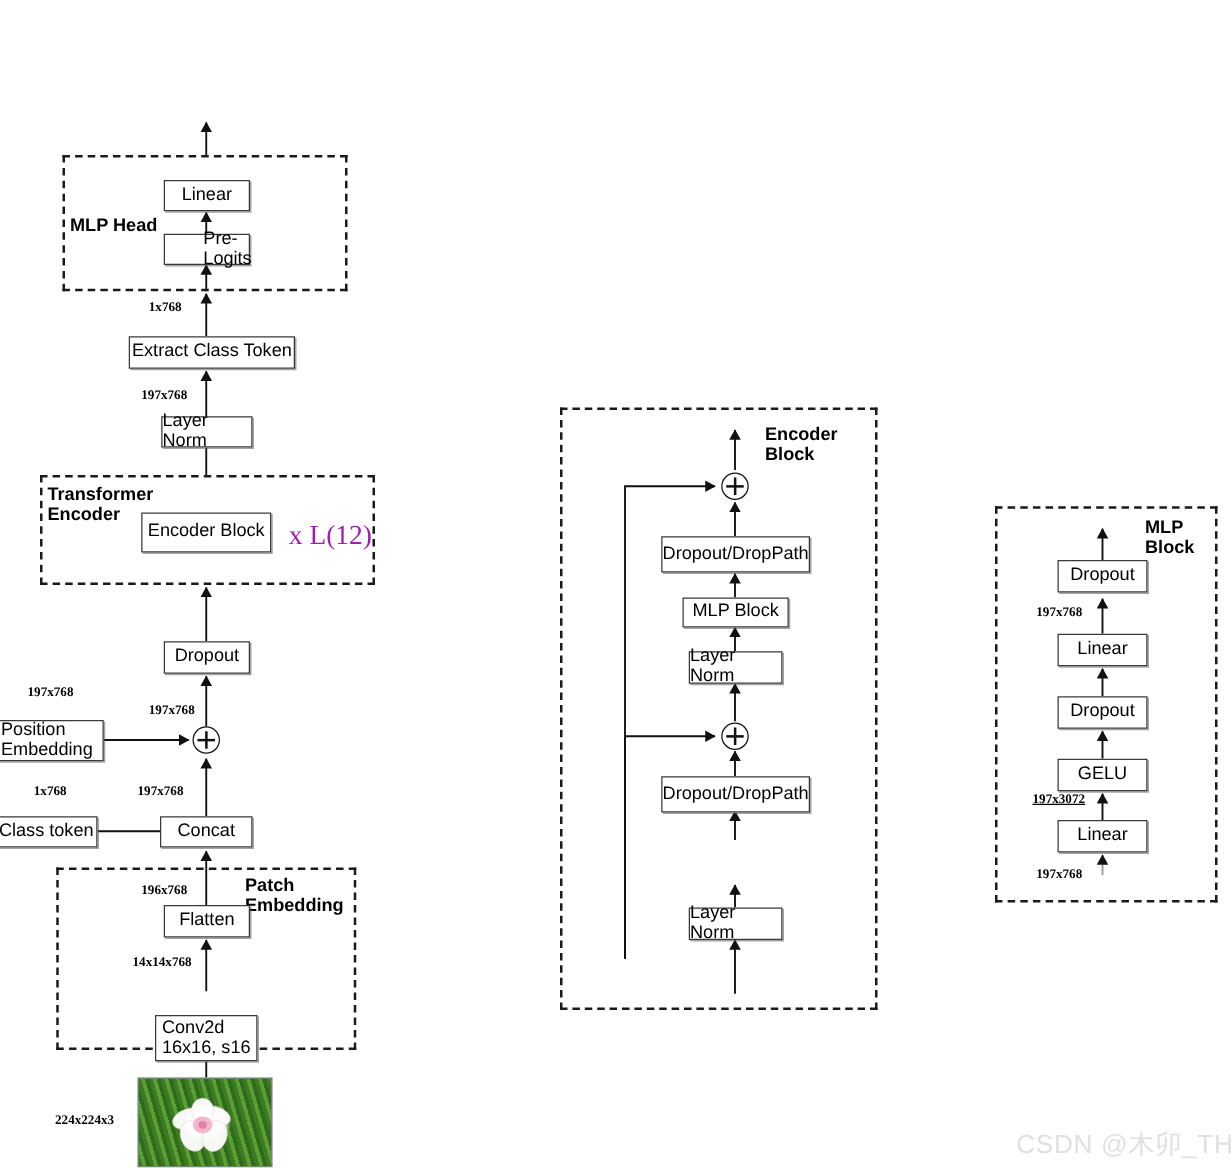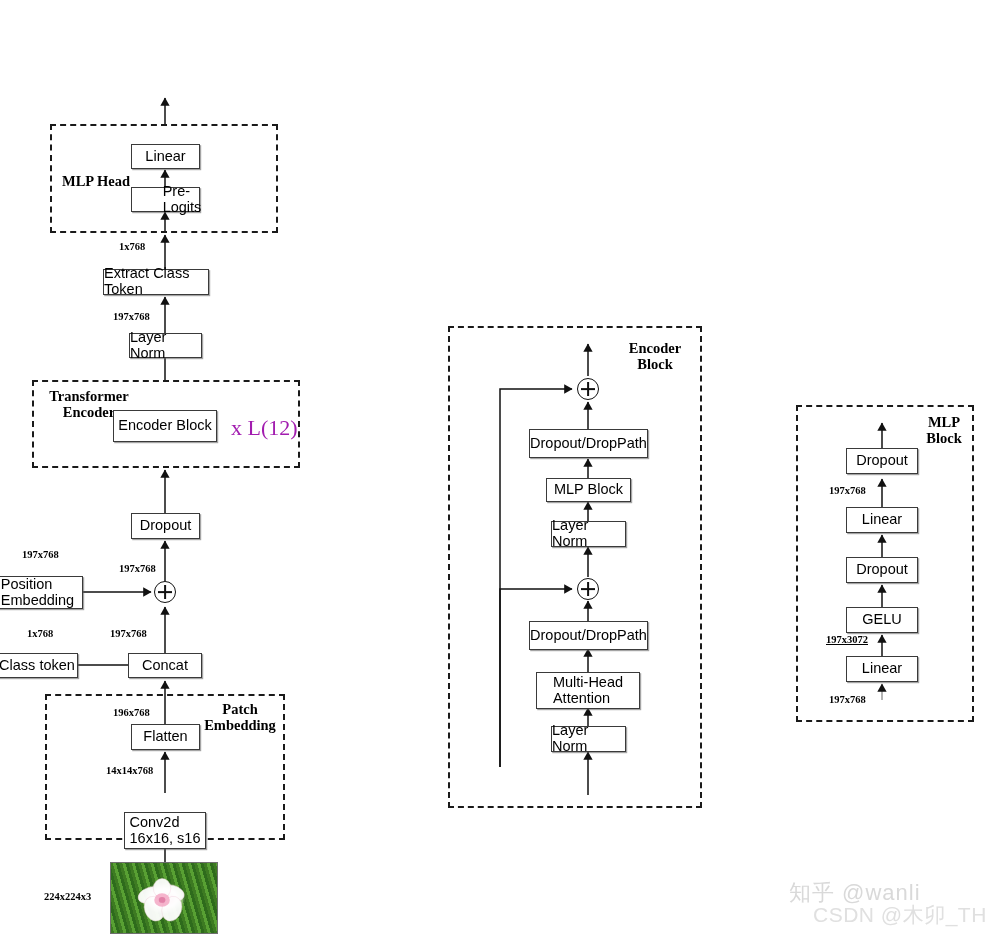--- a/index.html
+++ b/index.html
@@ -47,25 +47,24 @@
     white-space: pre-line;
     box-shadow: 1.2px 1.2px 0 rgba(90,90,90,0.55);
   }
 
   
   .group {
     border: 2px dashed #1a1a1a;
     background: transparent;
   }
   .group-label {
-    font-family: Liberation Serif, serif;
+    font-family: Liberation Sans, sans-serif;
     font-weight: bold;
     font-size: 14.5px;
     line-height: 1.12;
-    text-align: center;
     white-space: pre-line;
     color: #000;
   }
 
   
   .dim {
     font-family: "Liberation Serif", serif;
     font-weight: bold;
     font-size: 10.5px;
     white-space: nowrap;
@@ -173,21 +172,21 @@
 
 
   <div class="abs group" style="left:50px; top:124px; width:228px; height:109px;"></div>
   <div class="abs group-label" style="left:56px; top:173px; width:80px;">MLP Head</div>
 
   <div class="abs node" style="left:131px; top:144px; width:69px; height:25px;">Linear</div>
   <div class="abs node" style="left:131px; top:187px; width:69px; height:25px;padding-left:33px;">Pre-Logits</div>
 
   <div class="abs dim" style="left:119px; top:241px;">1x768</div>
 
-  <div class="abs node" style="left:103px; top:269px; width:106px; height:26px;">Extract Class Token</div>
+  <div class="abs node" style="left:103px; top:269px; width:133px; height:26px;">Extract Class Token</div>
 
   <div class="abs dim" style="left:113px; top:311px;">197x768</div>
 
   <div class="abs node" style="left:129px; top:333px; width:73px; height:25px;">Layer Norm</div>
 
   <div class="abs group" style="left:32px; top:380px; width:268px; height:88px;"></div>
   <div class="abs group-label" style="left:38px; top:388px; width:102px;">Transformer
 Encoder</div>
 
   <div class="abs node" style="left:113px; top:410px; width:104px; height:32px;">Encoder Block</div>
@@ -242,38 +241,35 @@
 
   <div class="abs plus" style="left:577px; top:378px; width:22px; height:22px;"></div>
 
   <div class="abs node" style="left:529px; top:429px; width:119px; height:29px;">Dropout/DropPath</div>
   <div class="abs node" style="left:546px; top:478px; width:85px; height:24px;">MLP Block</div>
   <div class="abs node" style="left:551px; top:521px; width:75px; height:26px;">Layer Norm</div>
 
   <div class="abs plus" style="left:577px; top:578px; width:22px; height:22px;"></div>
 
   <div class="abs node" style="left:529px; top:621px; width:119px; height:29px;">Dropout/DropPath</div>
-  <div class="abs node" style="left:536px; top:672px; width:104px; height:37px;">Multi-Head
-Attention</div>
   <div class="abs node" style="left:551px; top:726px; width:75px; height:26px;">Layer Norm</div>
 
   <div class="abs group" style="left:796px; top:405px; width:178px; height:317px;"></div>
   <div class="abs group-label" style="left:916px; top:414px; width:56px;">MLP
 Block</div>
 
   <div class="abs node" style="left:846px; top:448px; width:72px; height:26px;">Dropout</div>
 
   <div class="abs dim" style="left:829px; top:485px;">197x768</div>
 
   <div class="abs node" style="left:846px; top:507px; width:72px; height:26px;">Linear</div>
   <div class="abs node" style="left:846px; top:557px; width:72px; height:26px;">Dropout</div>
   <div class="abs node" style="left:846px; top:607px; width:72px; height:26px;">GELU</div>
 
   <div class="abs dim" style="left:826px; top:634px;text-decoration:underline;">197x3072</div>
 
   <div class="abs node" style="left:846px; top:656px; width:72px; height:26px;">Linear</div>
 
   <div class="abs dim" style="left:829px; top:694px;">197x768</div>
 
-  <div class="abs wm wm-zhihu" style="left:789px; top:878px;">知乎 @wanli</div>
   <div class="abs wm wm-csdn" style="left:813px; top:901px;">CSDN @木卯_THU</div>
 
 </div>
 
 </body></html>

